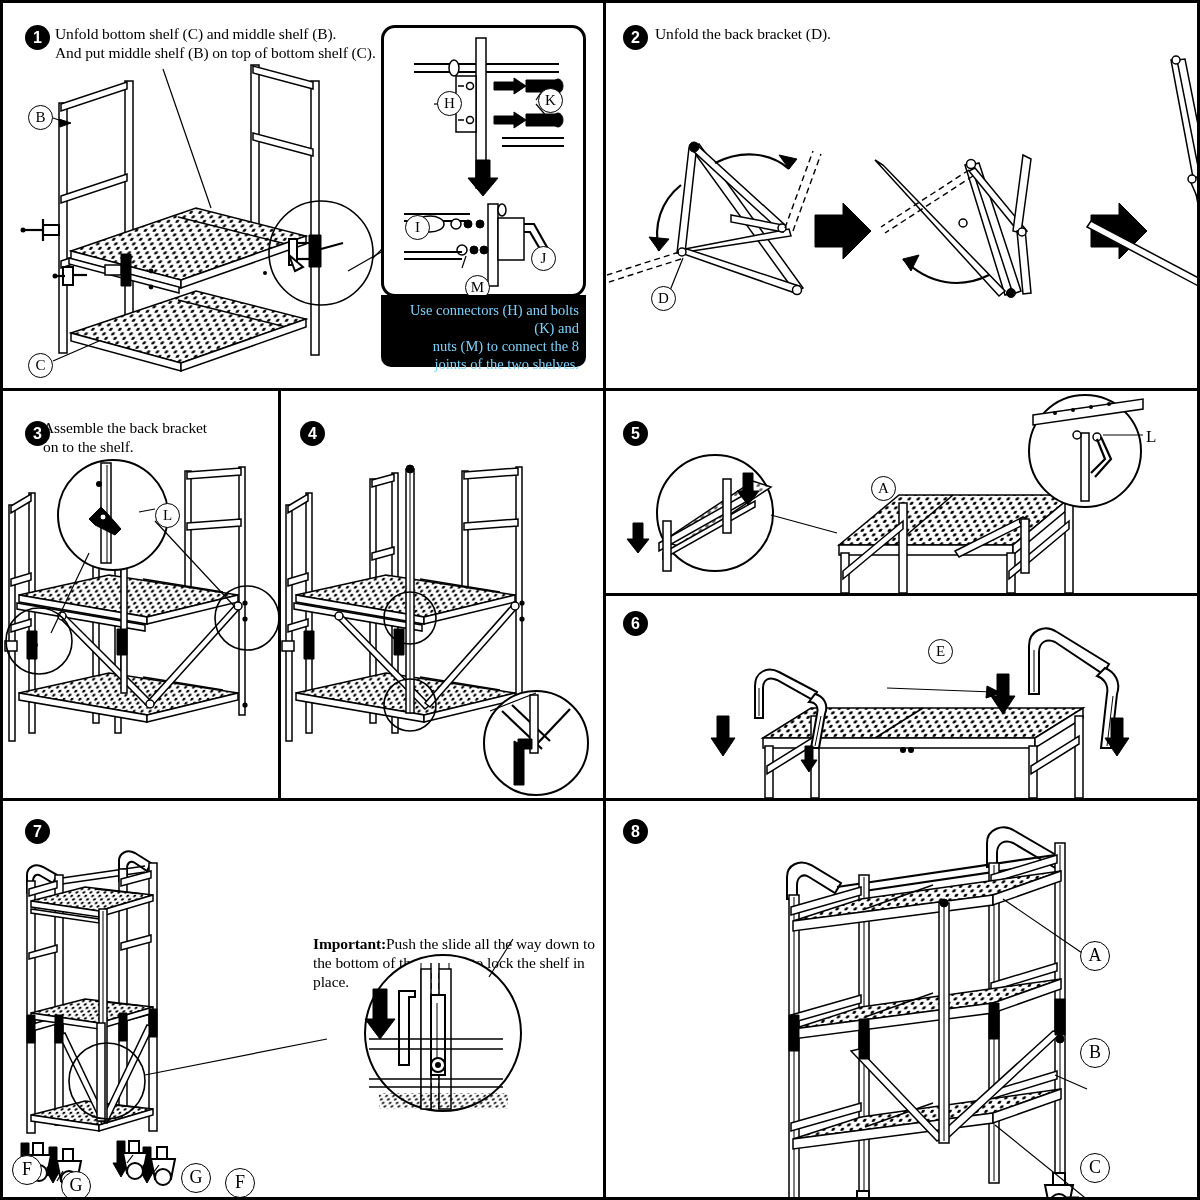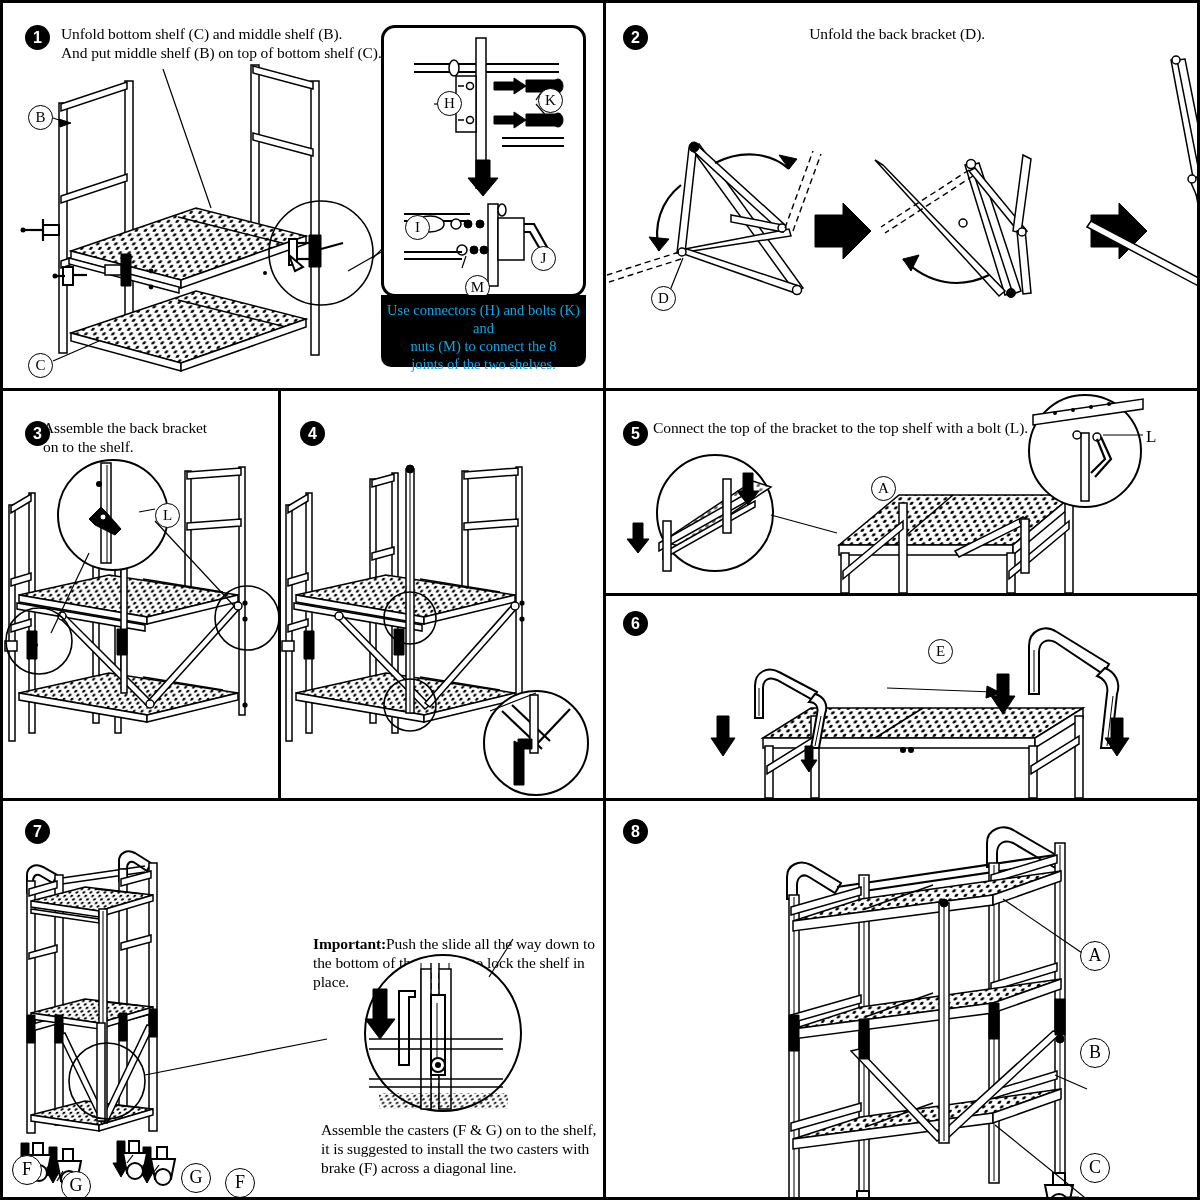--- a/index.html
+++ b/index.html
@@ -6,22 +6,22 @@
   body{width:1200px;height:1200px;font-family:"Liberation Serif",serif;color:#000;}
   #sheet{position:relative;width:1200px;height:1200px;box-sizing:border-box;border:3px solid #000;background:#fff;overflow:hidden;}
   .vline{position:absolute;background:#000;width:3px;}
   .hline{position:absolute;background:#000;height:3px;}
 
   .stepnum{position:absolute;width:25px;height:25px;border-radius:50%;background:#000;color:#fff;
            font-family:"Liberation Sans",sans-serif;font-weight:bold;font-size:16px;line-height:25px;
            text-align:center;}
   .steptext{position:absolute;font-size:15.5px;line-height:1.22;letter-spacing:-0.1px;}
 
-  .callout-black{position:absolute;background:#000;color:#0ea5e9;border-radius:0 0 10px 10px;
-     text-align:center;font-size:14.5px;line-height:1.25;padding:6px 0;box-sizing:border-box;}
+  .callout-black{position:absolute;background:#000;color:#7dd3fc;border-radius:0 0 10px 10px;
+     text-align:right;font-size:14.5px;line-height:1.25;padding:6px 7px;box-sizing:border-box;}
 
   .inset-box{position:absolute;border:3px solid #000;border-radius:14px;background:#fff;box-sizing:border-box;}
 
   
   .balloon{position:absolute;border:1.6px solid #000;border-radius:50%;background:#fff;
      font-size:15px;text-align:center;box-sizing:border-box;}
   .balloon.md{width:25px;height:25px;line-height:22px;font-size:15px;}
   .balloon.lg{width:30px;height:30px;line-height:27px;font-size:18px;}
 
   svg{position:absolute;left:0;top:0;overflow:visible;}
@@ -40,21 +40,21 @@
 
 <div id="sheet">
 
   <div class="hline" style="left:0;top:385;width:1200px;top:385px;"></div>
   <div class="hline" style="left:0;top:795px;width:1200px;"></div>
   <div class="vline" style="left:600px;top:0;height:1200px;"></div>
   <div class="vline" style="left:275px;top:388px;height:407px;"></div>
   <div class="hline" style="left:603px;top:590px;width:597px;"></div>
 
   <div class="stepnum" style="left:22px;top:22px;">1</div>
-  <div class="steptext" style="left:58px;top:22px;width:330px;">
+  <div class="steptext" style="left:52px;top:22px;width:330px;">
     <div>Unfold bottom shelf (C) and middle shelf (B).</div>
     <div>And put middle shelf (B) on top of bottom shelf (C).</div>
   </div>
 
   <svg width="600" height="390">
     <defs>
       <pattern id="mesh1" width="9" height="9" patternUnits="userSpaceOnUse" patternTransform="skewX(-28)">
         <circle cx="2.4" cy="2.4" r="1.7" fill="#000"></circle>
         <circle cx="6.9" cy="6.9" r="1.7" fill="#000"></circle>
       </pattern>
@@ -190,21 +190,21 @@
   <div class="balloon md" style="left:528px;top:243px;">J</div>
   <div class="balloon md" style="left:462px;top:272px;">M</div>
 
   <div class="callout-black" style="left:378px;top:292px;width:205px;height:72px;">
     <div>Use connectors (H) and bolts (K) and</div>
     <div>nuts (M) to connect the 8</div>
     <div>joints of the two shelves.</div>
   </div>
 
   <div class="stepnum" style="left:620px;top:22px;">2</div>
-  <div class="steptext" style="left:652px;top:22px;width:330px;text-align:right;">
+  <div class="steptext" style="left:652px;top:22px;width:330px;">
     <div>Unfold the back bracket (D).</div>
   </div>
 
   <svg width="600" height="390" style="left:600px;">
 
     <g>
       <path class="fillw" d="M88,145 L96,141 L200,285 L192,289 Z"></path>
       <path class="fillw" d="M86,145 L94,141 L82,250 L74,250 Z"></path>
       <path class="fillw" d="M88,146 L94,142 L182,222 L176,227 Z"></path>
       <path class="fillw" d="M76,250 L82,246 L186,226 L188,233 Z"></path>
@@ -397,21 +397,20 @@
     <path class="ln2" d="M232,312 L270,348"></path>
     <path class="ln2" d="M290,316 L256,352"></path>
     <path class="fillw" d="M250,302 L258,302 L258,360 L250,360 Z"></path>
     <path class="fillk" d="M238,346 L252,346 L252,356 L238,356 Z"></path>
     <path class="fillk" d="M238,350 L244,350 L244,392 L234,392 L234,348 Z"></path>
     <path class="lead" d="M210,318 L256,300"></path>
   </svg>
 
   <div class="stepnum" style="left:620px;top:418px;">5</div>
   <div class="steptext" style="left:650px;top:416px;width:410px;">
-    <div>Connect the top of the bracket to the top shelf with a bolt (L).</div>
   </div>
 
   <svg width="600" height="200" style="left:600px;top:390px;">
     <defs>
       <pattern id="mesh5" width="9" height="9" patternUnits="userSpaceOnUse" patternTransform="skewX(-26)">
         <circle cx="2.4" cy="2.4" r="1.7" fill="#000"></circle>
         <circle cx="6.9" cy="6.9" r="1.7" fill="#000"></circle>
       </pattern>
     </defs>
 
@@ -624,25 +623,20 @@
     <path class="ln" d="M66,106 L200,106"></path>
     <path class="ln" d="M66,116 L200,116"></path>
     <path class="ln" d="M66,146 L200,146"></path>
     <path class="ln" d="M66,154 L200,154"></path>
 
     <path d="M76,160 L205,160 L205,176 L76,176 Z" fill="url(#mesh7)" opacity="0.85"></path>
 
     <path class="lead" d="M186,44 L210,6"></path>
   </svg>
 
-  <div class="steptext" style="left:318px;top:1118px;width:282px;">
-    <div>Assemble the casters (F &amp; G)  on to the shelf,</div>
-    <div>it is suggested to install the two casters with</div>
-    <div>brake (F) across a diagonal line.</div>
-  </div>
 
   <div class="stepnum" style="left:620px;top:816px;">8</div>
 
   <svg width="600" height="400" style="left:600px;top:800px;">
     <defs>
       <pattern id="mesh8" width="9" height="9" patternUnits="userSpaceOnUse" patternTransform="skewX(-26)">
         <circle cx="2.4" cy="2.4" r="1.7" fill="#000"></circle>
         <circle cx="6.9" cy="6.9" r="1.7" fill="#000"></circle>
       </pattern>
     </defs>

